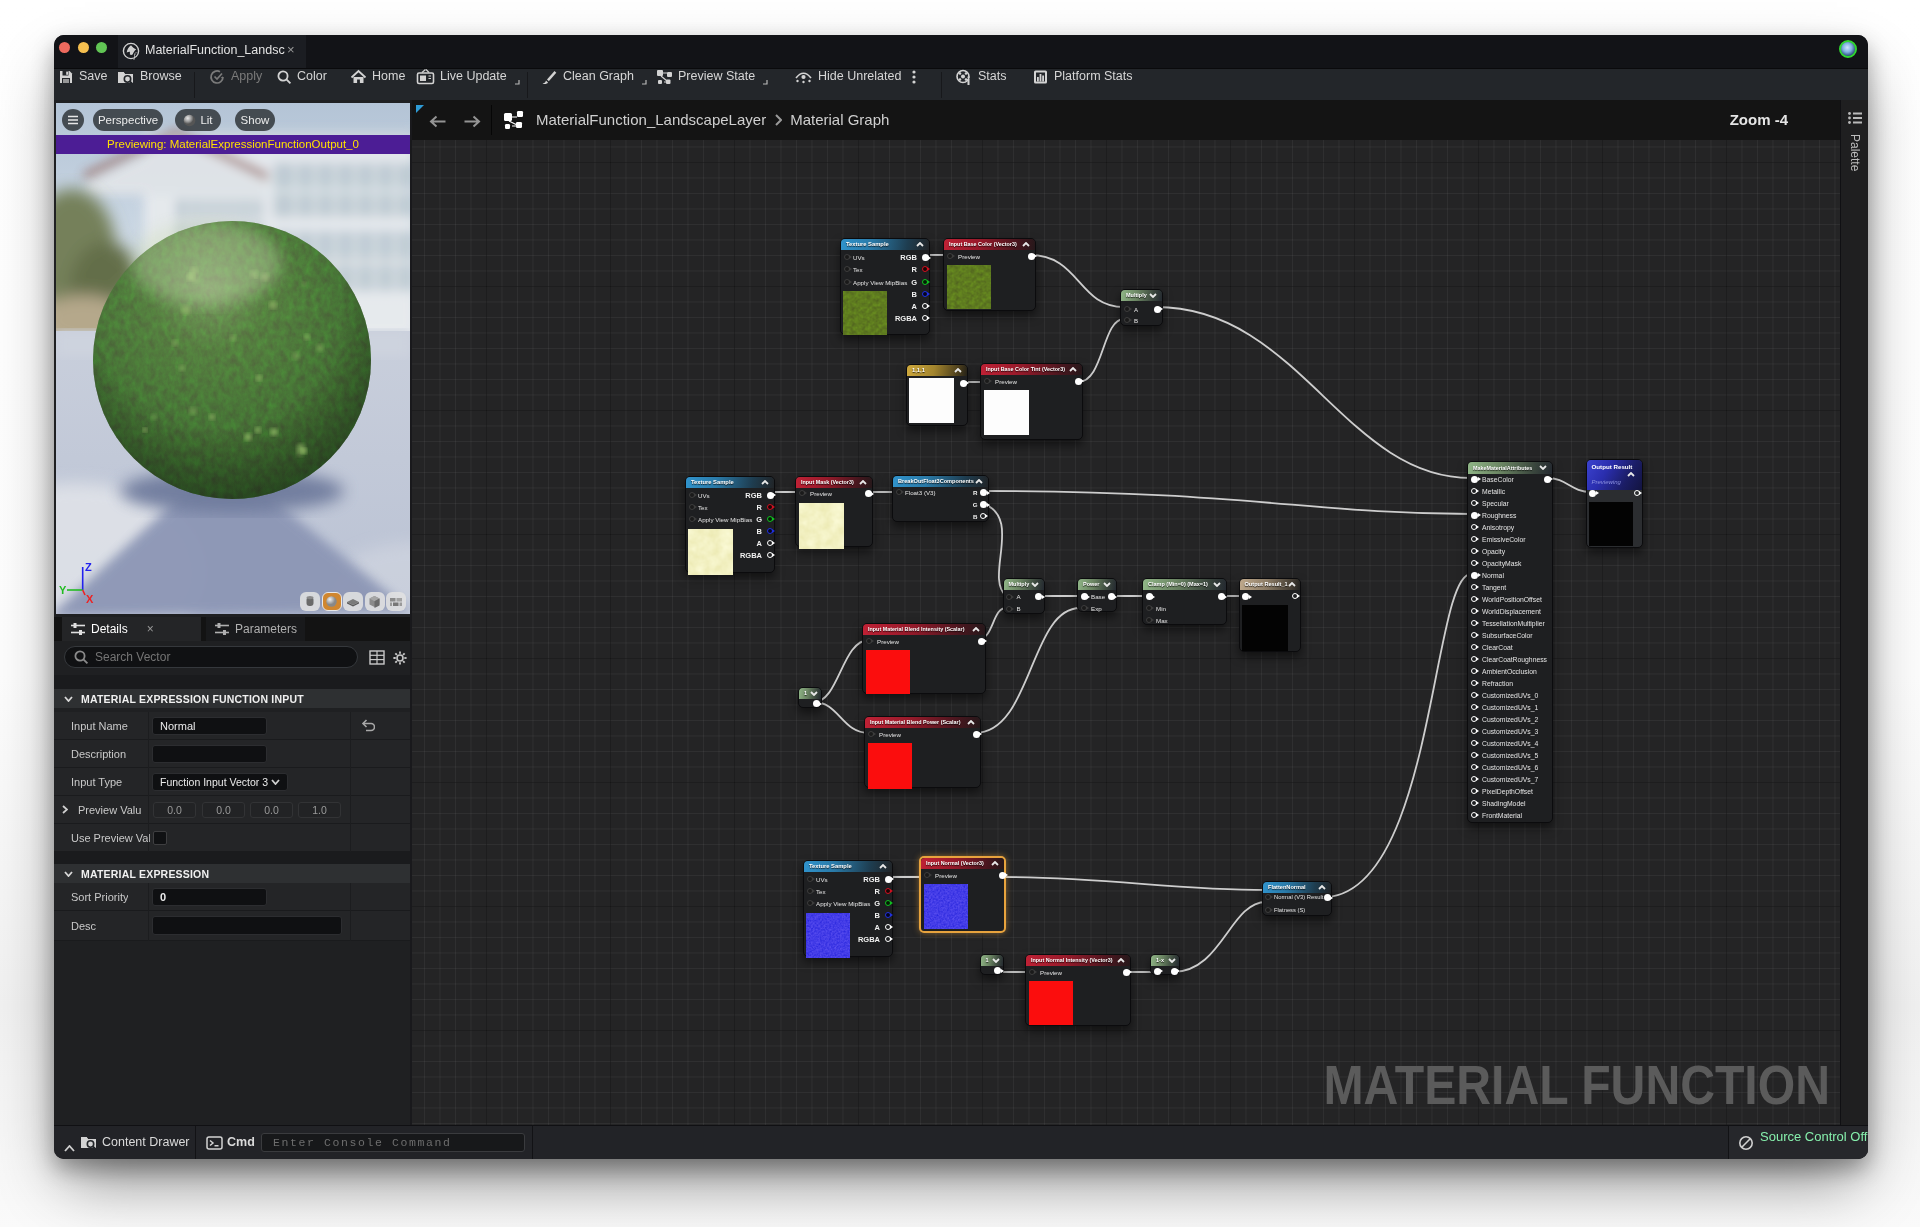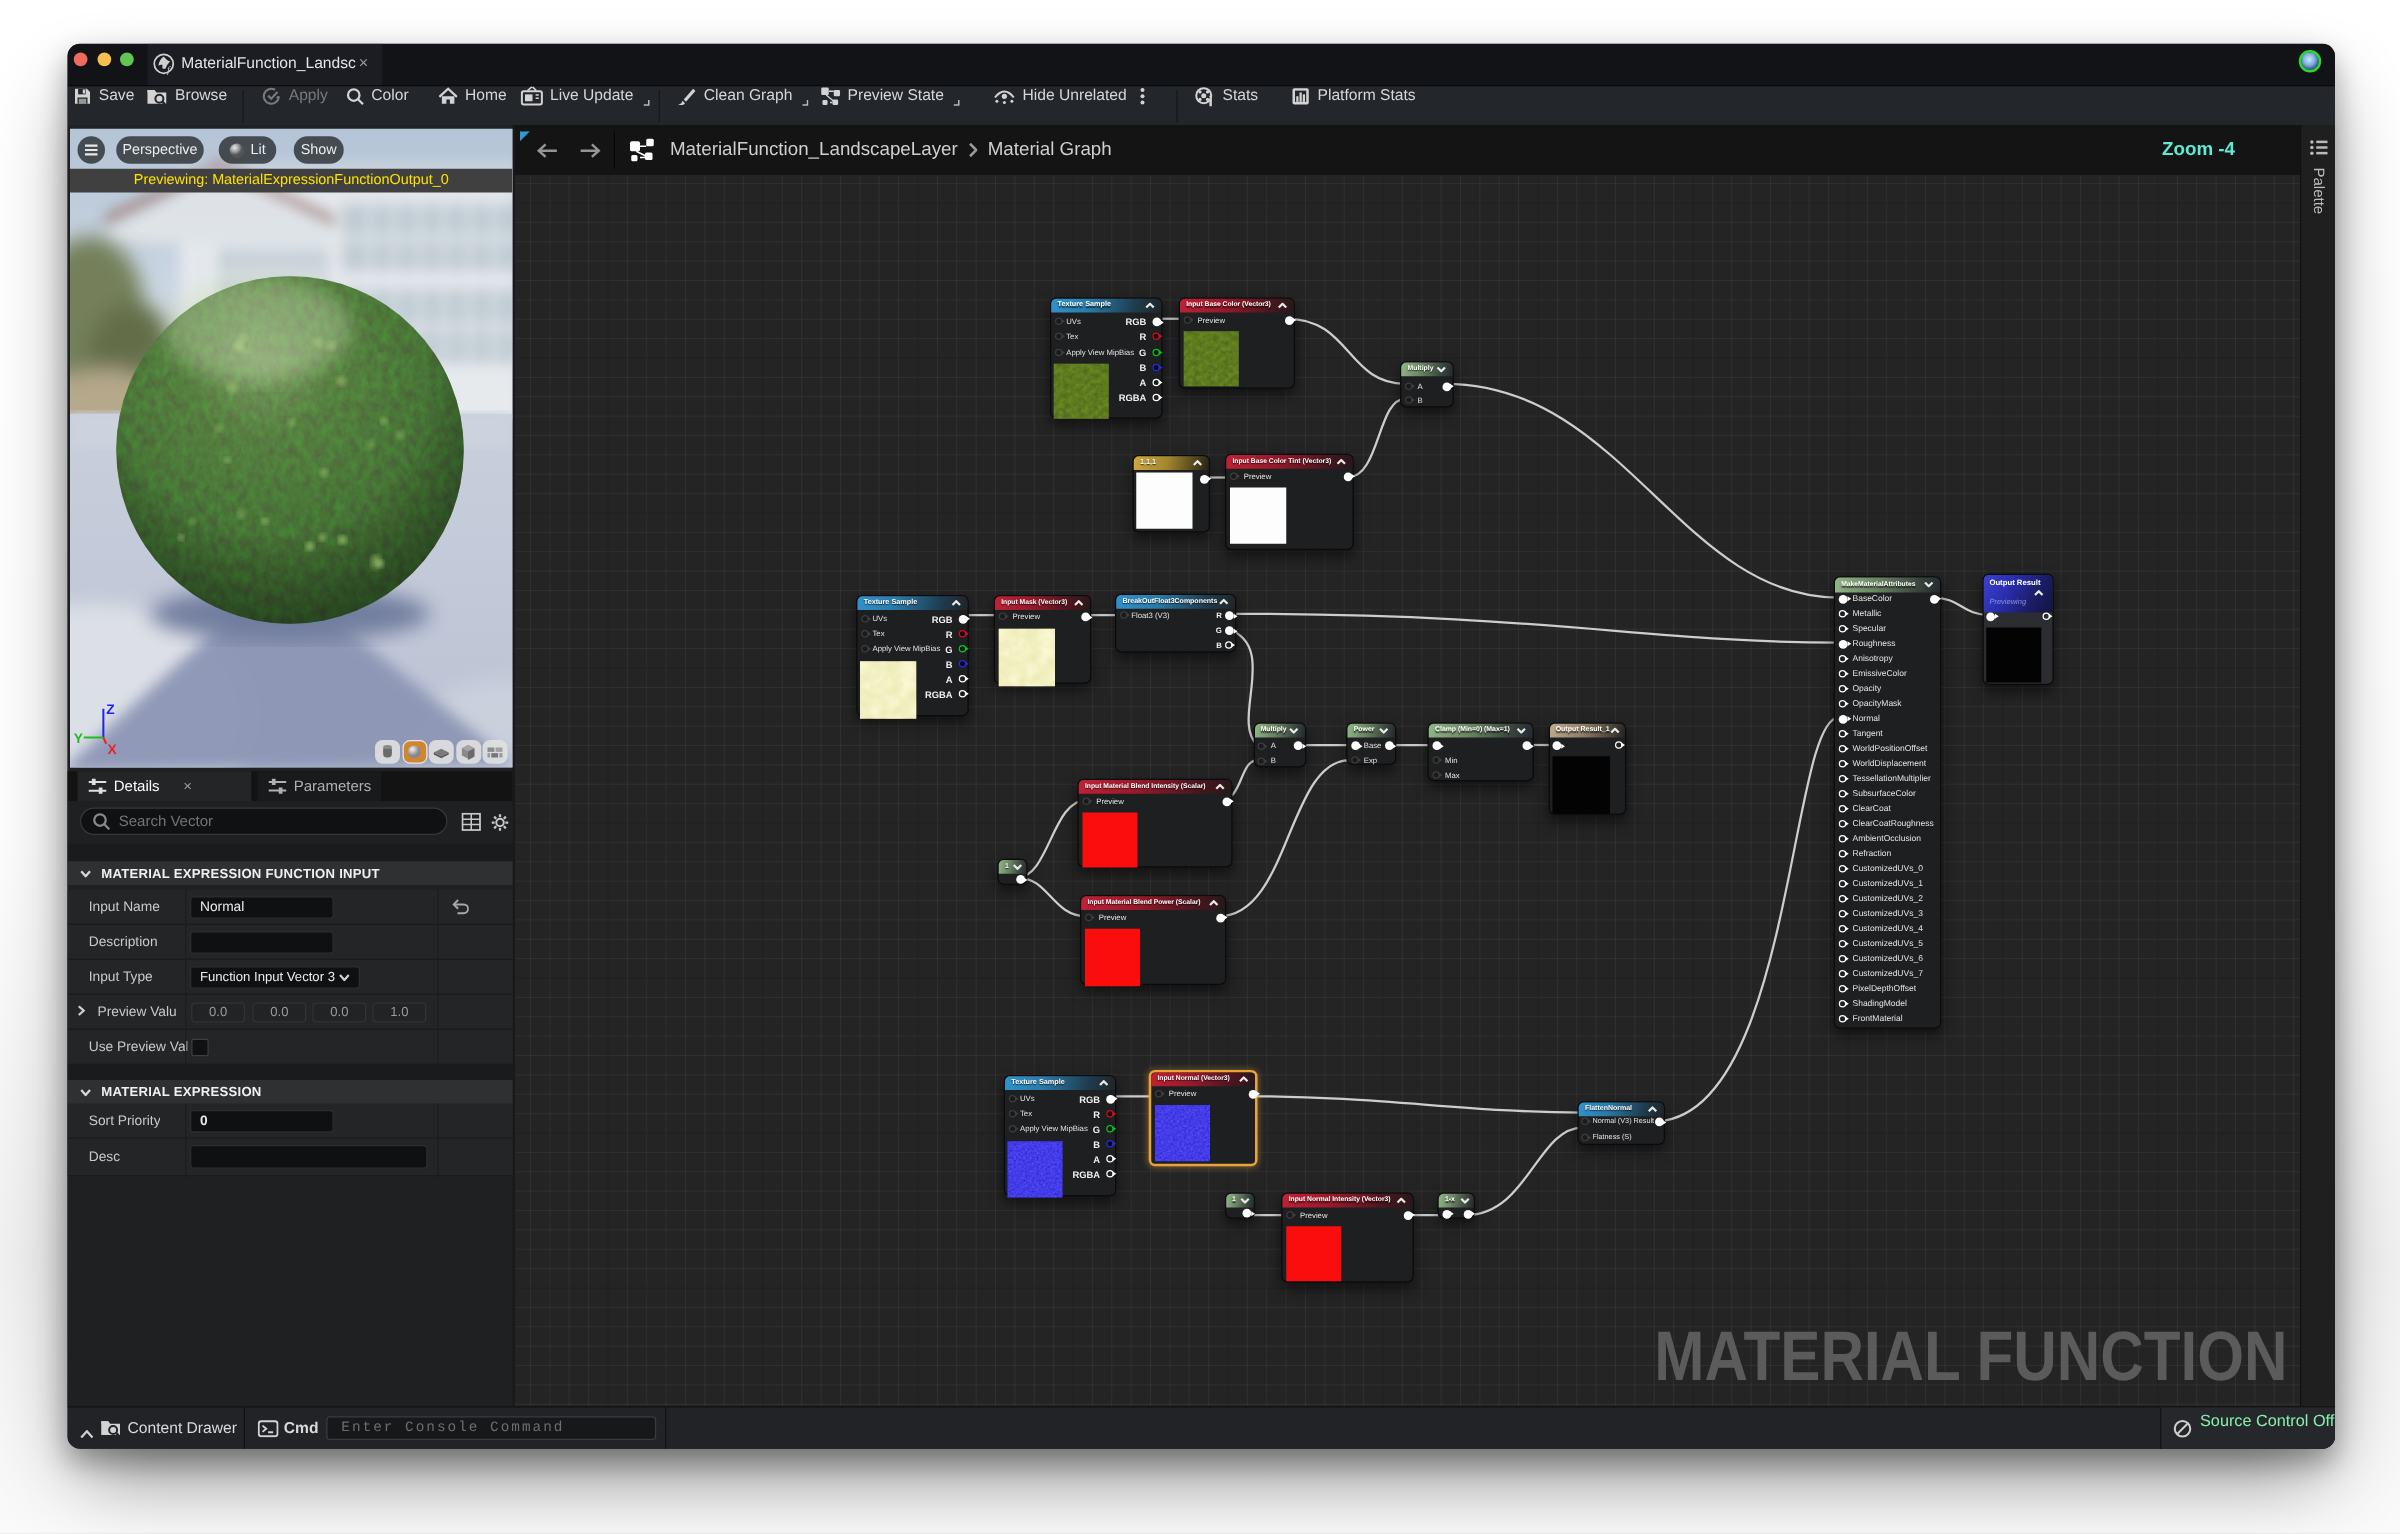--- a/index.html
+++ b/index.html
@@ -10,21 +10,21 @@
 .tl{position:absolute;top:7.3px;width:11px;height:11px;border-radius:50%;}
 #toolbar{position:absolute;left:0;top:33px;width:100%;height:32px;background:#23262a;border-top:1px solid #0a0a0c;}
 .ti{position:absolute;top:0;height:32px;display:flex;align-items:flex-start;gap:5px;color:#d6d6d6;font-size:12.5px;}
 .ti svg{flex:none}
 .tsep{position:absolute;top:3px;width:1px;height:26px;background:#17181b;}
 #sbar{position:absolute;left:0;top:1090px;width:100%;height:34px;background:#222327;border-top:1px solid #101013;}
 #lpanel{position:absolute;left:0;top:65px;width:356px;height:1025px;background:#1f2022;}
 #vp{position:absolute;left:2px;top:3px;width:354px;height:511px;overflow:hidden;background:#b9c6d4;}
 .pill{position:absolute;top:6px;height:22px;border-radius:11px;background:rgba(43,47,51,.82);color:#ececec;
  font-size:11.5px;display:flex;align-items:center;justify-content:center;gap:4px;}
-#pvbar{position:absolute;left:0;top:32px;width:100%;height:19px;background:#404040;color:#ffe100;font-size:11.5px;
+#pvbar{position:absolute;left:0;top:32px;width:100%;height:19px;background:#4c1d95;color:#ffe100;font-size:11.5px;
  text-align:center;line-height:19px;}
 .vbtn{position:absolute;top:489px;width:20px;height:19px;border-radius:6px;background:rgba(225,225,225,.88);}
 #dpanel{position:absolute;left:0;top:517px;width:356px;height:508px;background:#1f2022;font-size:11.5px;color:#c8c8c8;}
 #dtabs{position:absolute;left:0;top:0;width:100%;height:24px;background:#131313;}
 .dtab{position:absolute;top:0;height:24px;display:flex;align-items:center;gap:5px;padding:0 8px;font-size:12px;}
 #srow{position:absolute;left:0;top:24px;width:100%;height:34px;background:#1f2022;}
 #sbox{position:absolute;left:10px;top:5px;width:294px;height:22px;border-radius:11px;background:#101113;
  border:1px solid #35383c;color:#747474;font-size:12px;display:flex;align-items:center;gap:6px;padding:0 8px;}
 .dsec{position:absolute;left:0;width:100%;height:19px;background:#2e3032;color:#f0f0f0;font-weight:bold;
  font-size:10.5px;letter-spacing:.2px;display:flex;align-items:center;gap:8px;padding-left:10px;}
@@ -539,21 +539,21 @@
             <rect x="2" y="14" width="5" height="5" rx="1.2" fill="#fff"></rect>
             <path d="M9 7h5M6 11l8 4M9 16h4" stroke="#fff" stroke-width="1.2" fill="none"></path>
           </svg></div>
 <div style="position:absolute;left:124px;top:11px;color:#cfcfcf;font-size:15px;display:flex;align-items:center;gap:8px">
           <span>MaterialFunction_LandscapeLayer</span>
           <svg width="8" height="12" viewBox="0 0 8 12" style="">
             <path d="M2 1l5 5-5 5" fill="none" stroke="#9a9a9a" stroke-width="2"></path>
           </svg>
           <span>Material Graph</span>
         </div>
-<div style="position:absolute;right:52px;top:11px;color:#5eead4;font-size:15px;font-weight:bold">Zoom -4</div>
+<div style="position:absolute;right:52px;top:11px;color:#e5e5e5;font-size:15px;font-weight:bold">Zoom -4</div>
 </div>
 <div id="grid">
         <div id="wmark">MATERIAL FUNCTION</div>
       </div>
 </div>
 <div id="pal">
       <div style="position:absolute;left:6px;top:11px"><svg width="16" height="14" viewBox="0 0 16 14" style="">
           <circle cx="2.5" cy="2.5" r="1.4" fill="#b9b9b9"></circle>
           <rect x="6" y="1.5" width="9" height="2" fill="#b9b9b9"></rect>
           <circle cx="2.5" cy="7" r="1.4" fill="#b9b9b9"></circle>

